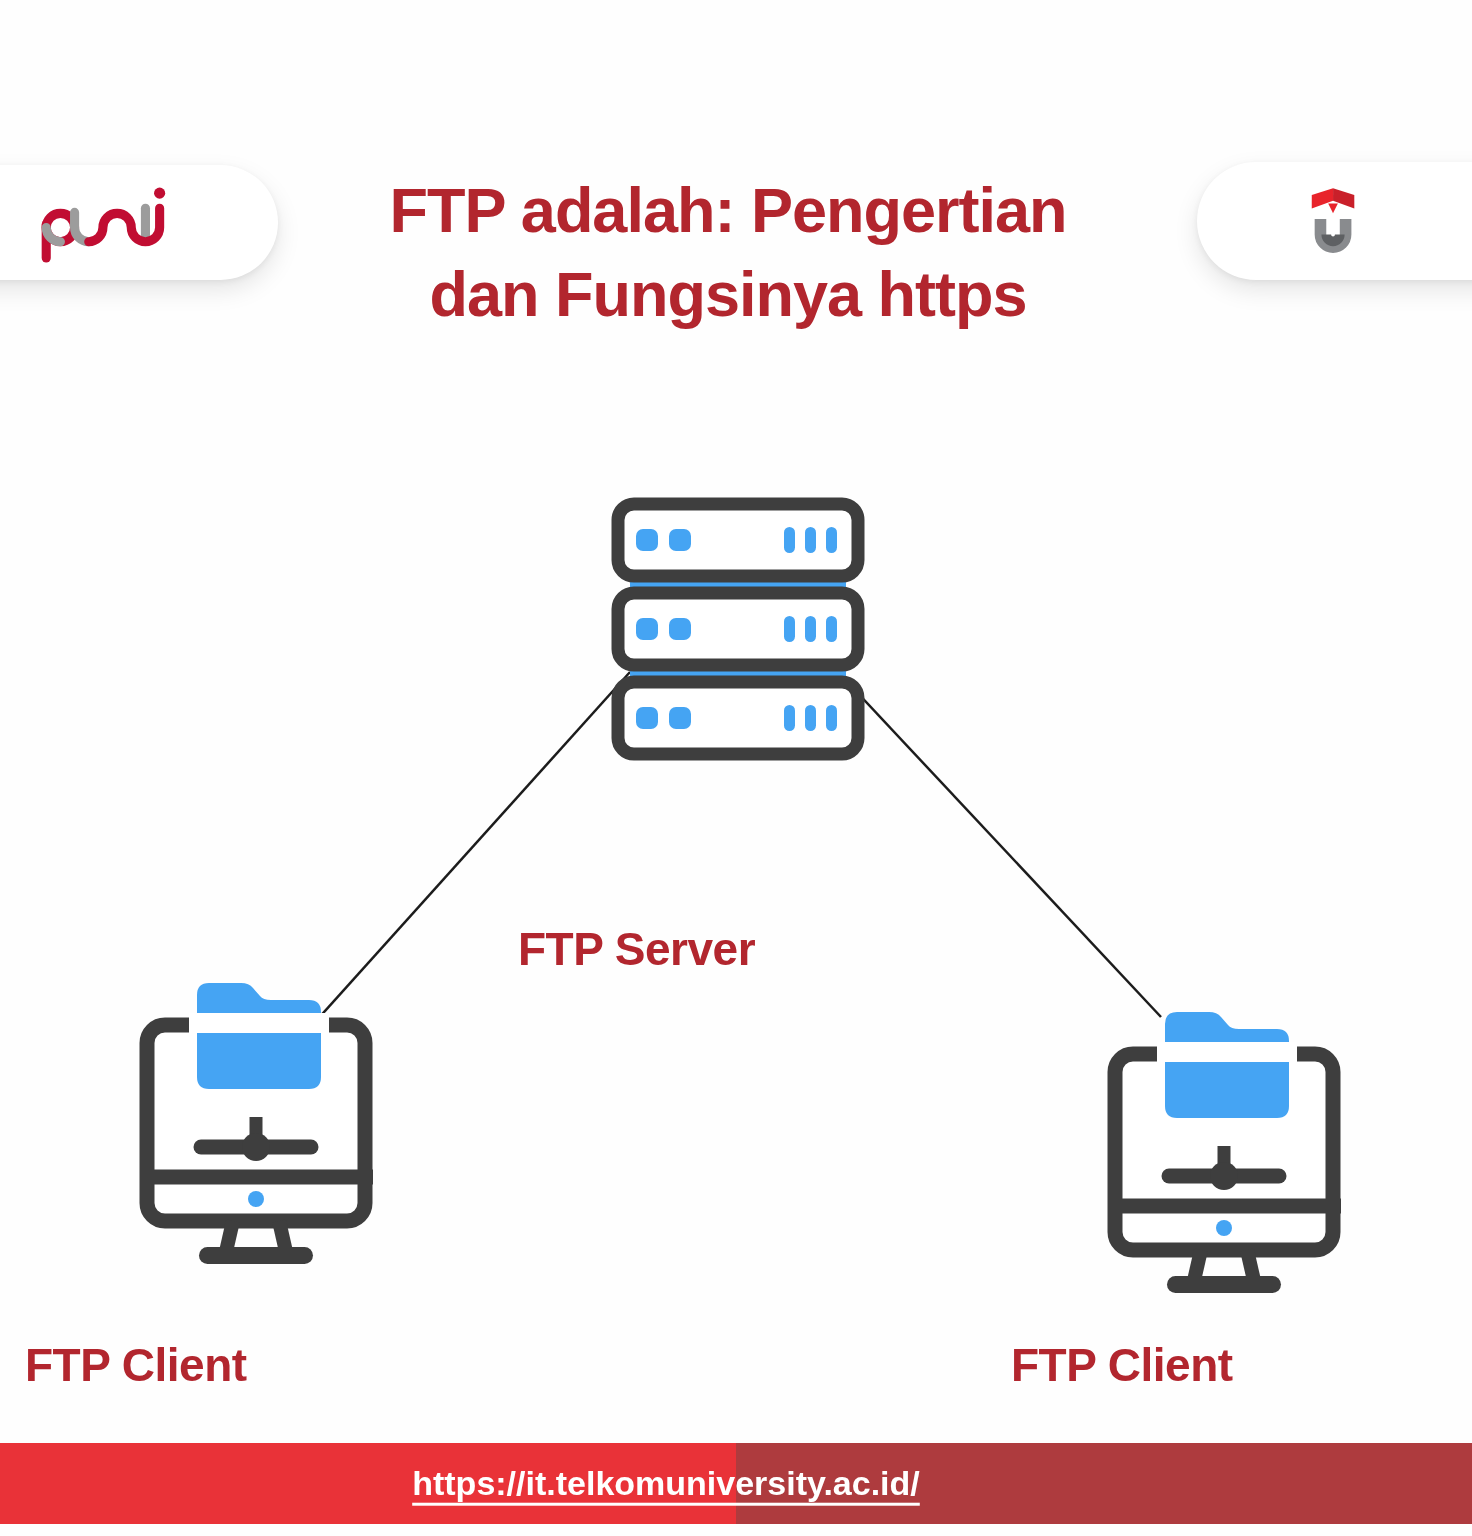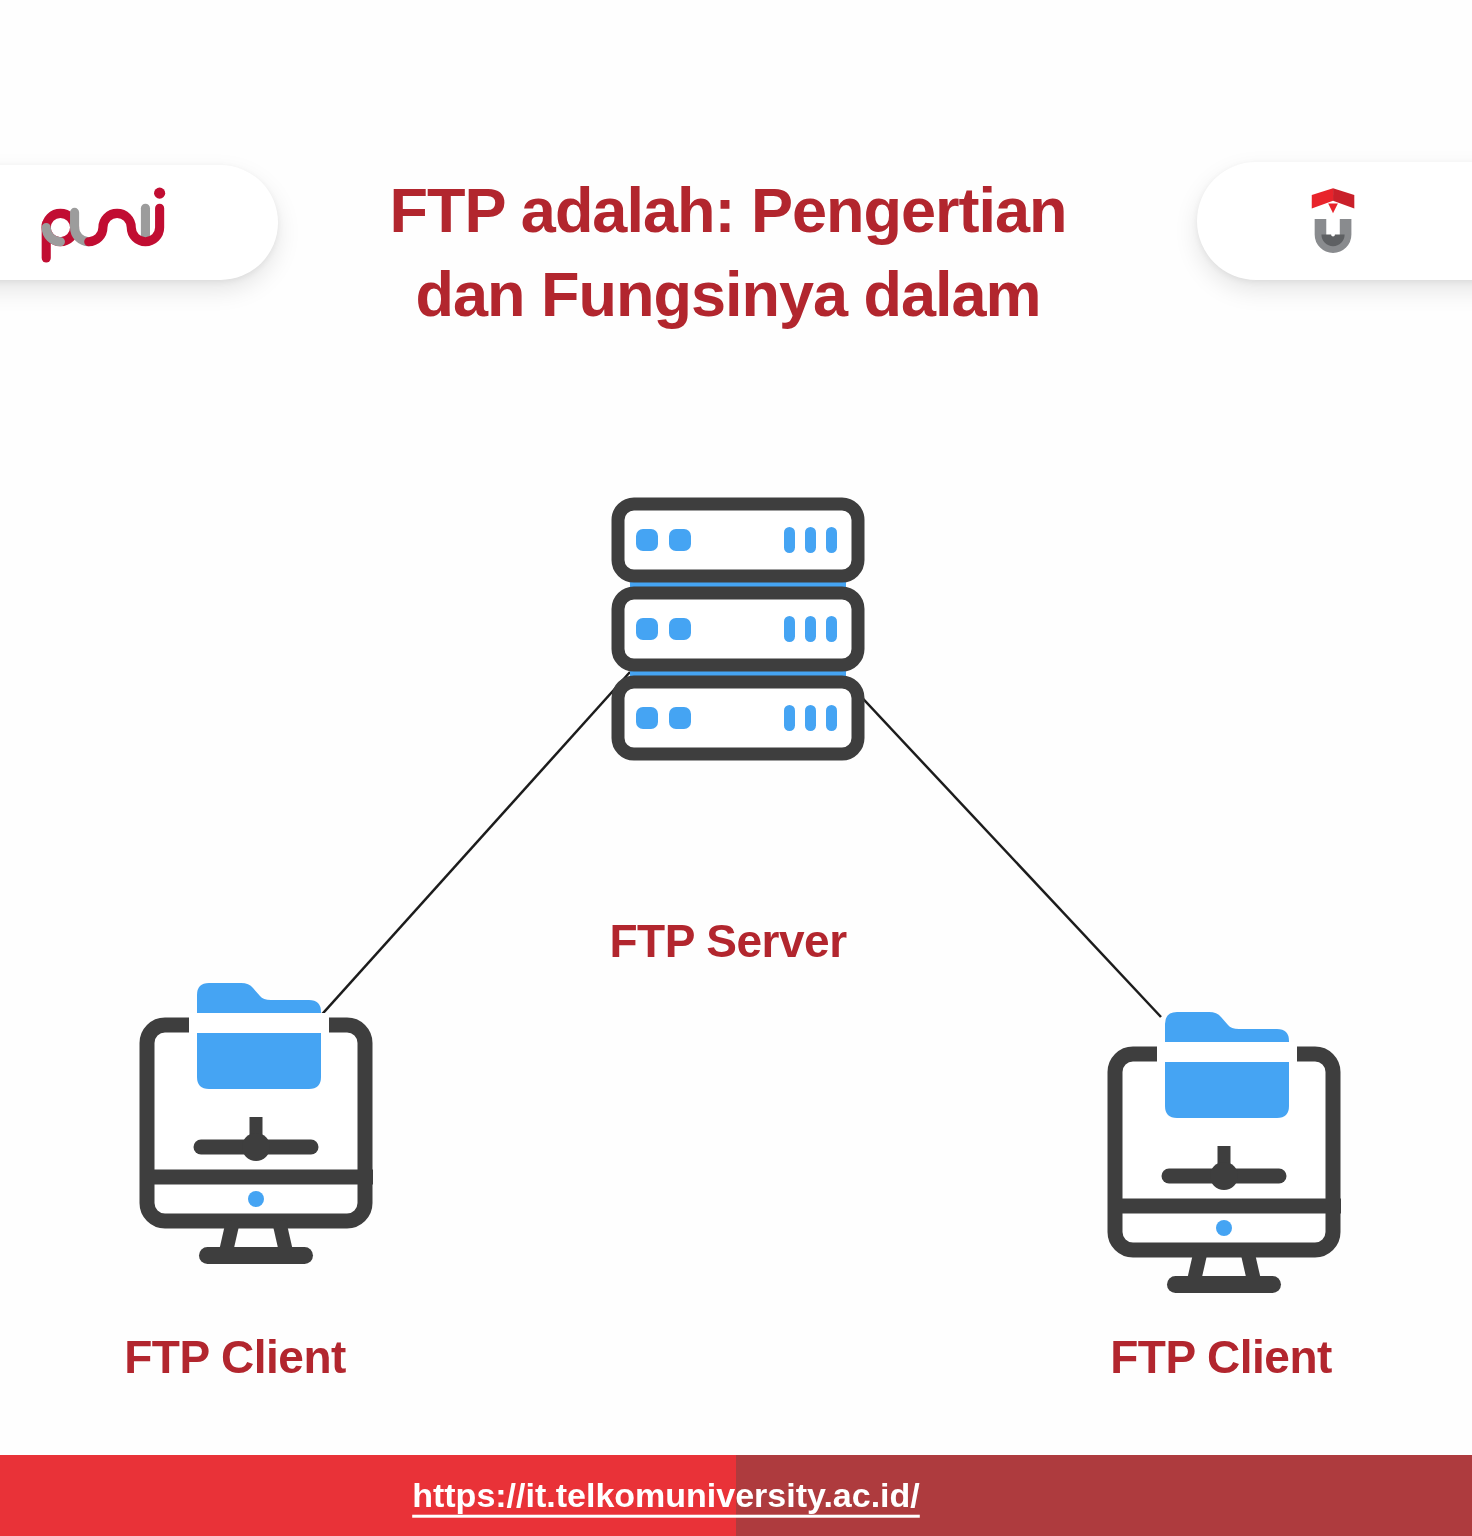--- a/index.html
+++ b/index.html
@@ -19,28 +19,28 @@
   
   .title{
     position:absolute;left:0;right:16px;top:168px;
     text-align:center;color:#B2262E;
     font-size:63px;font-weight:700;line-height:84px;letter-spacing:-1px;
   }
   
   .connector-layer{position:absolute;left:0;top:0;width:1472px;height:1536px;z-index:1;}
   .icon-abs{position:absolute;z-index:2;}
   .diagram-label{
-    position:absolute;z-index:3;width:420px;text-align:center;
-    color:#B2262E;font-size:46px;font-weight:700;letter-spacing:-0.5px;
+    position:absolute;z-index:3;width:420px;
+    color:#B2262E;font-size:46px;font-weight:700;letter-spacing:-0.5px;margin-top:8px;
   }
   .label-server{left:518px;top:914px;}
   .label-client-left{left:25px;top:1330px;}
   .label-client-right{left:1011px;top:1330px;}
   
-  .footer{position:absolute;left:0;bottom:0;width:1332px;height:81px;z-index:4;}
+  .footer{position:absolute;left:0;bottom:12px;width:1332px;height:81px;z-index:4;}
   .footer-half{position:absolute;top:0;height:81px;width:736px;}
   .footer-left{left:0;background:#E93238;}
   .footer-right{left:736px;background:#AE3B3E;}
   .footer-url{
     position:absolute;left:0;width:100%;top:50%;transform:translateY(-52%);
     text-align:center;color:#ffffff;font-size:34px;font-weight:700;
     text-decoration:underline;text-decoration-thickness:3px;text-underline-offset:8px;
     cursor:pointer;display:block;
   }
 </style>
@@ -71,21 +71,21 @@
       <path d="M24,22 L29,32 L34,22 Z" fill="#E8232B"></path>
       <path d="M7,13 L29,6 V19 L7,27 Z" fill="#E8232B"></path>
       <path d="M51,13 L29,6 V19 L51,27 Z" fill="#C9202A"></path>
       <path d="M16,38 V54 A13,13 0 0 0 42,54 V38" stroke="#898B8E" stroke-width="12" fill="none"></path>
       <path d="M22,54 A7,7 0 0 0 36,54" stroke="#5E6063" stroke-width="10" fill="none"></path>
     </svg>
   </div>
 
   <div class="title">
     <div>FTP adalah: Pengertian</div>
-    <div>dan Fungsinya dalam</div>
+    <div>dan Fungsinya https</div>
   </div>
 
   <svg class="icon-abs" style="left:608px;top:496px;" width="260" height="268" viewBox="0 0 260 268" xmlns="http://www.w3.org/2000/svg">
     <rect x="22" y="55" width="216" height="160" fill="#45A4F3"></rect>
 
     <g>
       <rect x="10" y="8" width="240" height="72" rx="16" fill="#ffffff" stroke="#3E3E3E" stroke-width="13"></rect>
       <rect x="28" y="33" width="22" height="22" rx="7" fill="#45A4F3"></rect>
       <rect x="61" y="33" width="22" height="22" rx="7" fill="#45A4F3"></rect>
       <rect x="176" y="31" width="11" height="26" rx="5.5" fill="#45A4F3"></rect>

